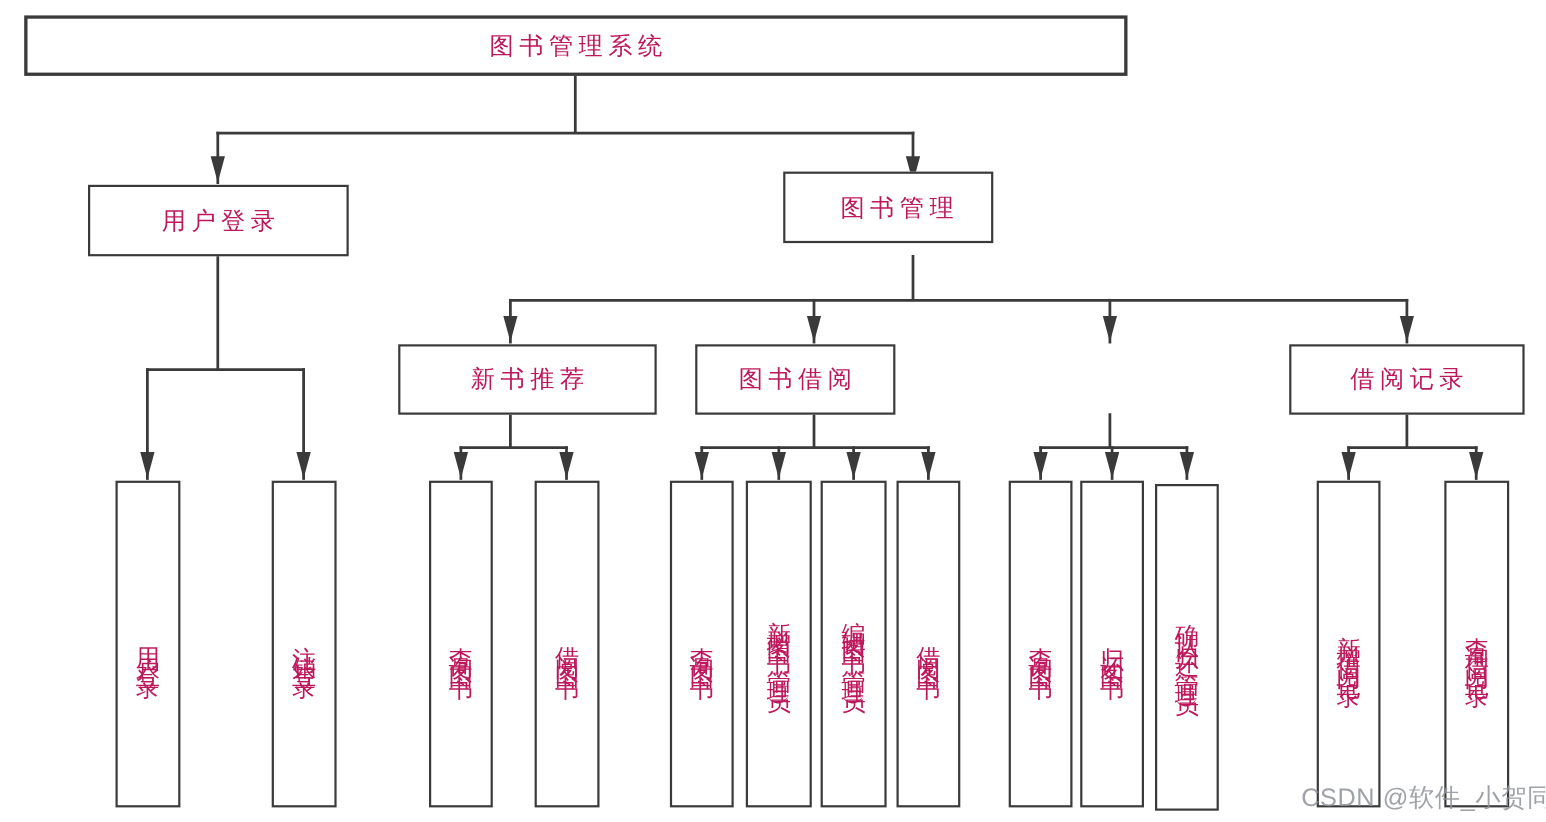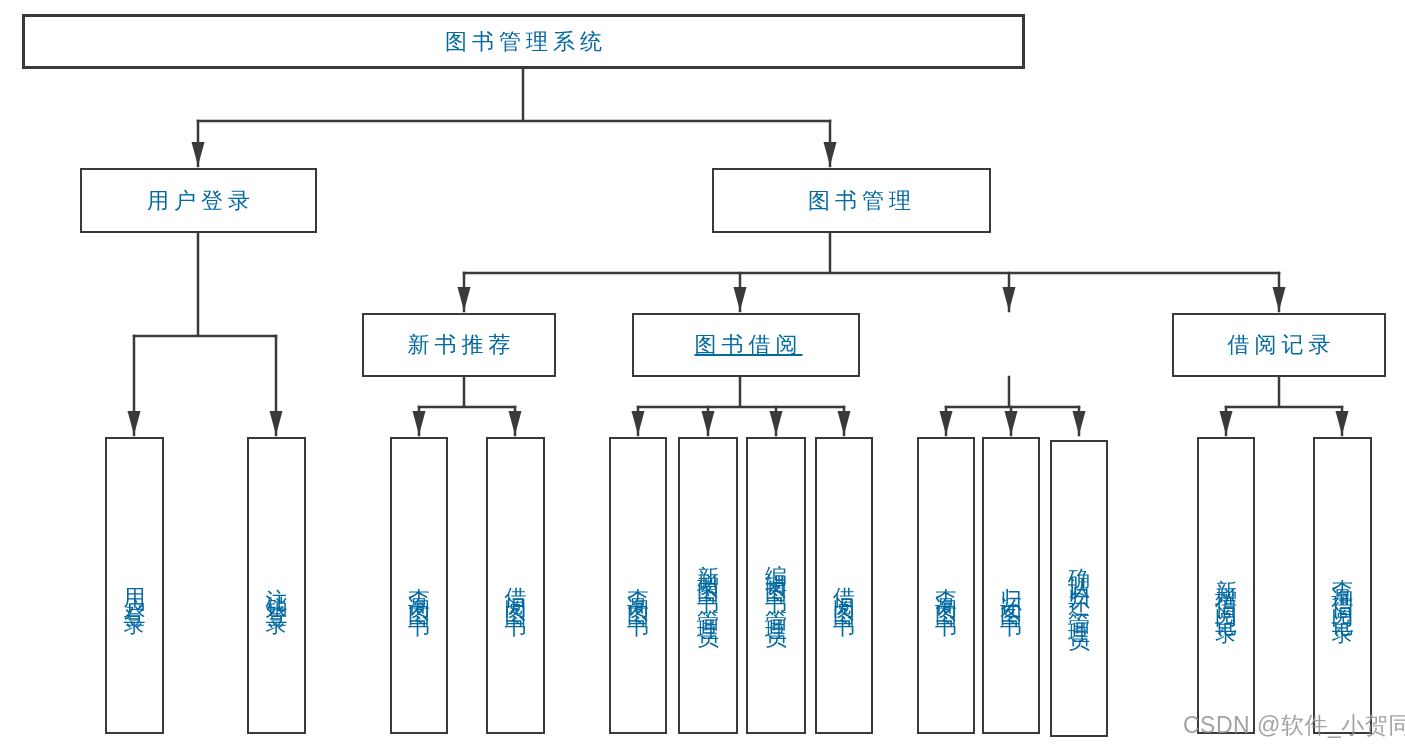--- a/index.html
+++ b/index.html
@@ -4,21 +4,21 @@
 <style>
   html,body { margin:0; padding:0; background:#ffffff; }
   .canvas {
     position:relative; width:1405px; height:747px; background:#ffffff;
     font-family:"Liberation Sans","DejaVu Sans",sans-serif; overflow:hidden;
   }
   .edges { position:absolute; left:0; top:0; width:1405px; height:747px; }
   .node {
     position:absolute; background:#ffffff; border:2.5px solid #3a3a3a;
     box-sizing:border-box; display:flex; align-items:center; justify-content:center;
-    color:#0369a1; z-index:2;
+    color:#be185d; z-index:2;
   }
   .h { font-size:22px; letter-spacing:5px; text-indent:5px; white-space:nowrap; }
   .root-box { border-width:3px; }
   .v {
     writing-mode:vertical-rl; font-size:22px; letter-spacing:9px;
     line-height:1; padding-top:4px;
   }
   .watermark {
     position:absolute; left:1183px; top:710px; z-index:5;
     font-size:23px; color:#8f9399; opacity:0.85; white-space:nowrap;
@@ -81,24 +81,24 @@
     <g stroke="#3a3a3a" stroke-width="2.5" stroke-linecap="square" fill="none">
       <path d="M1279 377 L1279 407 M1226 407 L1342 407"></path>
       <line x1="1226" y1="407" x2="1226" y2="435" marker-end="url(#ah)"></line>
       <line x1="1342" y1="407" x2="1342" y2="435" marker-end="url(#ah)"></line>
     </g>
   </svg>
 
   <div class="node h root-box" style="left:22px;top:14px;width:1003px;height:55px;">图书管理系统</div>
 
   <div class="node h" style="left:80px;top:168px;width:237px;height:65px;">用户登录</div>
-  <div class="node h" style="left:712px;top:168px;width:279px;height:65px;padding-left:16px;">图书管理</div>
+  <div class="node h" style="left:712px;top:156px;width:191px;height:65px;padding-left:16px;">图书管理</div>
 
-  <div class="node h" style="left:362px;top:313px;width:194px;height:64px;">新书推荐</div>
-  <div class="node h" style="left:632px;top:313px;width:228px;height:64px;text-decoration:underline;">图书借阅</div>
+  <div class="node h" style="left:362px;top:313px;width:235px;height:64px;">新书推荐</div>
+  <div class="node h" style="left:632px;top:313px;width:182px;height:64px;">图书借阅</div>
   <div class="node h" style="left:1172px;top:313px;width:214px;height:64px;">借阅记录</div>
 
   <div class="node v" style="left:105px;top:437px;width:59px;height:297px;">用户登录</div>
   <div class="node v" style="left:247px;top:437px;width:59px;height:297px;">注销登录</div>
 
   <div class="node v" style="left:390px;top:437px;width:58px;height:297px;">查询图书</div>
   <div class="node v" style="left:486px;top:437px;width:59px;height:297px;">借阅图书</div>
 
   <div class="node v" style="left:609px;top:437px;width:58px;height:297px;">查询图书</div>
   <div class="node v" style="left:678px;top:437px;width:60px;height:297px;">新增图书（管理员）</div>

